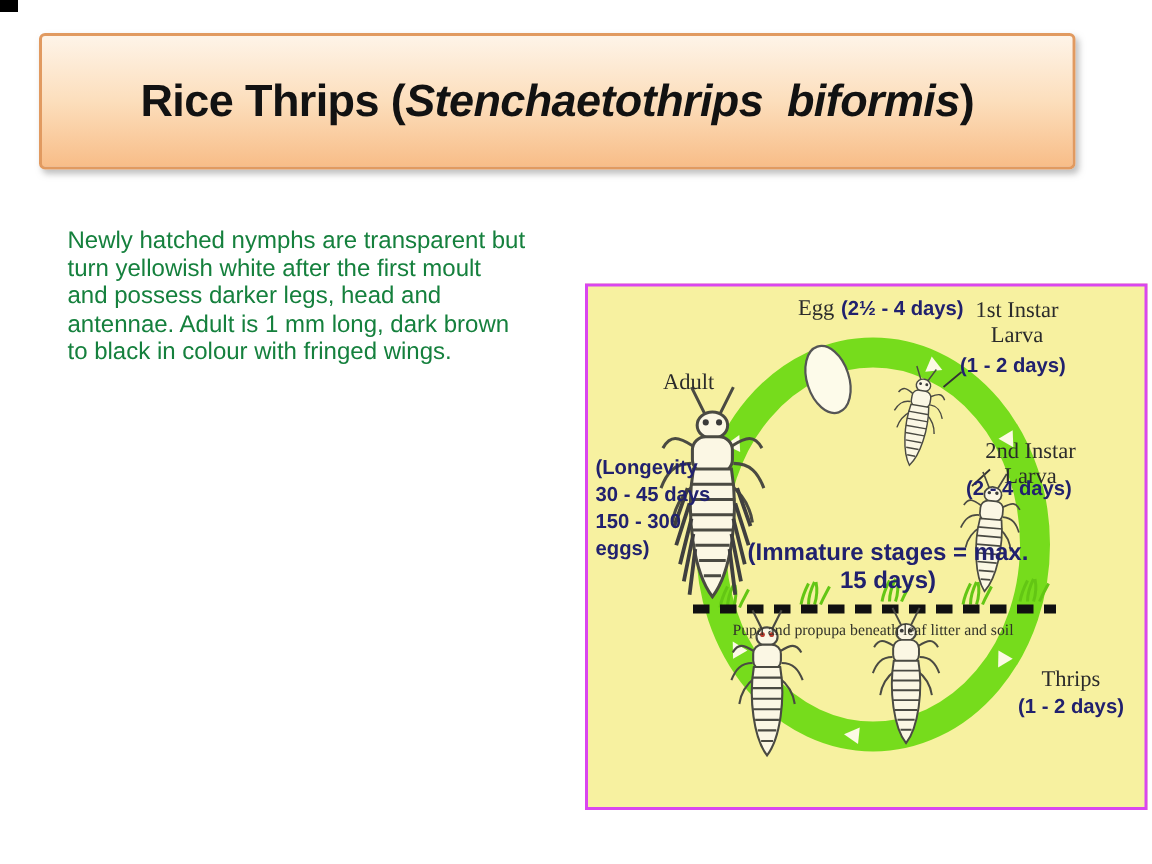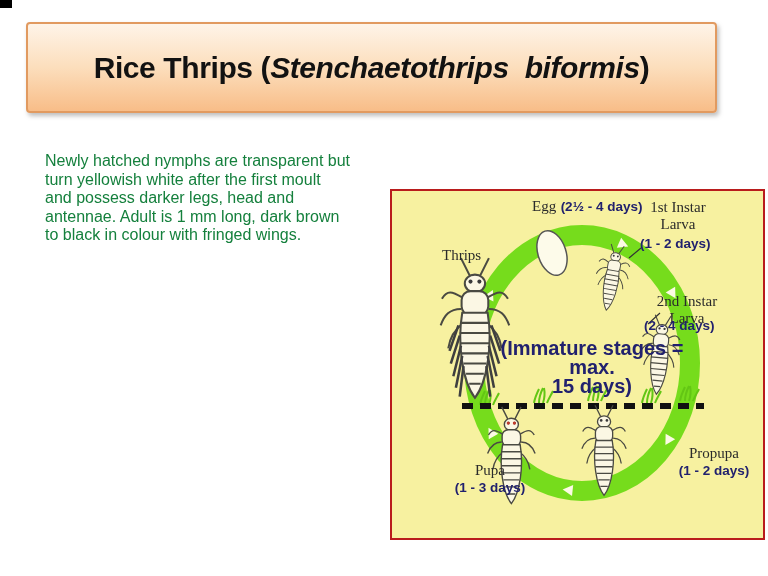--- a/index.html
+++ b/index.html
@@ -39,21 +39,21 @@
     position: absolute; left: 45px; top: 132px; width: 345px;
     font-size: 16px; line-height: 18.5px; color: #15803d; margin-top: 20px;
   }
   .body-text p { margin: 0 0 8px 0; }
 
   
   .diagram {
     position: absolute; left: 390px; top: 189px;
     width: 371px; height: 347px;
     background: #F7F1A0;
-    border: 2px solid #b91c1c;
+    border: 2px solid #d946ef;
   }
   .diagram-svg { position: absolute; left: 0; top: 0; }
 
   .dlabel { position: absolute; }
   .serif-label {
     font-family: "Liberation Serif", serif;
     font-size: 15px; color: #2b2b2b; line-height: 17px;
   }
   .navy {
     font-family: "Liberation Sans", sans-serif;
@@ -61,21 +61,21 @@
   }
   .center { text-align: center; }
 
   .egg-row      { left: 140px; top: 6px; white-space: nowrap; }
   .first-name   { left: 248px; top: 8px;  width: 76px; }
   .first-dur    { left: 248px; top: 44px; }
   .second-name  { left: 256px; top: 102px; width: 78px; font-family: Liberation Serif, serif; }
   .second-dur   { left: 252px; top: 126px; }
   .adult-name   { left: 50px;  top: 56px; }
   .longevity    { left: 5px;   top: 112px; line-height: 18px; }
-  .center-note  { left: 88px;  top: 148px; width: 224px; font-size: 20px; line-height: 19px; }
+  .center-note  { left: 88px;  top: 168px; width: 224px; font-size: 16px; line-height: 19px; }
   .soil-note    { left: 75px;  top: 221px; width: 230px; font-size: 10.5px; color: #33332a; }
   .pupa-block   { left: 48px;  top: 271px; width: 100px; }
   .propupa-block{ left: 272px; top: 254px; width: 100px; }
 </style>
 </head>
 <body>
 
 <div class="corner-mark"></div>
 
 <div class="title-box">
@@ -161,29 +161,30 @@
   </div>
 
   <div class="dlabel serif-label center pre first-name">1st Instar
 Larva</div>
   <div class="dlabel navy first-dur">(1 - 2 days)</div>
 
   <div class="dlabel serif-label center pre second-name">2nd Instar
 Larva</div>
   <div class="dlabel navy second-dur">(2 - 4 days)</div>
 
-  <div class="dlabel serif-label adult-name">Thrips</div>
+  <div class="dlabel serif-label adult-name">Adult</div>
+  <div class="dlabel navy pre longevity">(Longevity
+30 - 45 days
+150 - 300
+eggs)</div>
 
   <div class="dlabel navy center pre center-note">(Immature stages = max.
 15 days)</div>
 
+  <div class="dlabel serif-label center soil-note">Pupa and propupa beneath leaf litter and soil</div>
 
-  <div class="dlabel center pupa-block">
-    <div class="serif-label">Pupa</div>
-    <div class="navy">(1 - 3 days)</div>
-  </div>
 
   <div class="dlabel center propupa-block">
-    <div class="serif-label">Propupa</div>
+    <div class="serif-label">Thrips</div>
     <div class="navy">(1 - 2 days)</div>
   </div>
 
 </div>
 
 </body></html>

